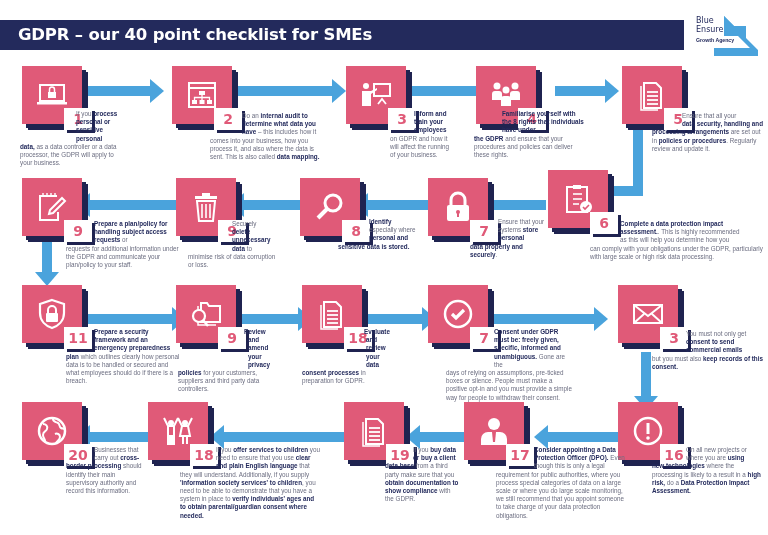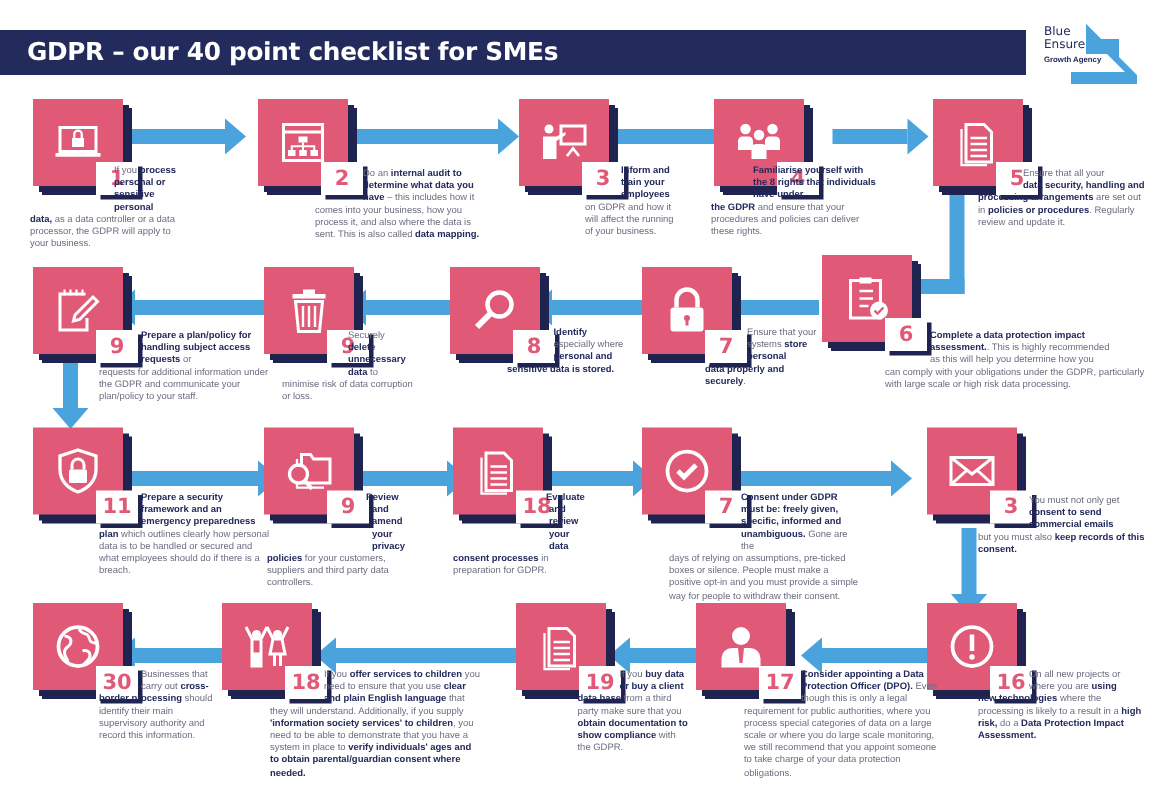--- a/index.html
+++ b/index.html
@@ -423,18 +423,18 @@
   <div>they will understand. Additionally, if you supply <b>'information society services' to children</b>, you need to be able to demonstrate that you have a system in place to <b>verify individuals' ages and to obtain parental/guardian consent where needed.</b></div>
 </div>
 
 <div class="step" style="left:22px;top:402px">
   <div class="box">
     <svg viewBox="0 0 34 34">
         <circle cx="17" cy="17" r="13" fill="none" stroke="#fff" stroke-width="2.5"></circle>
         <path d="M8 10c3 0 5 2 4 5s-4 2-4 6 3 4 2 7M18 5c0 3 3 3 5 4s1 4 3 5 3 0 4 2M20 20c2-1 5 0 5 3s-3 4-4 6" fill="none" stroke="#fff" stroke-width="2"></path>
       </svg>
   </div>
-  <div class="num">30</div>
+  <div class="num">20</div>
 </div>
 <div class="desc" style="left:66px;top:446px;width:76px">
   <div style="padding-left:28px">Businesses that carry out <b>cross-</b></div>
   <div><b>border processing</b> should identify their main supervisory authority and record this information.</div>
 </div>
 
 </body></html>

